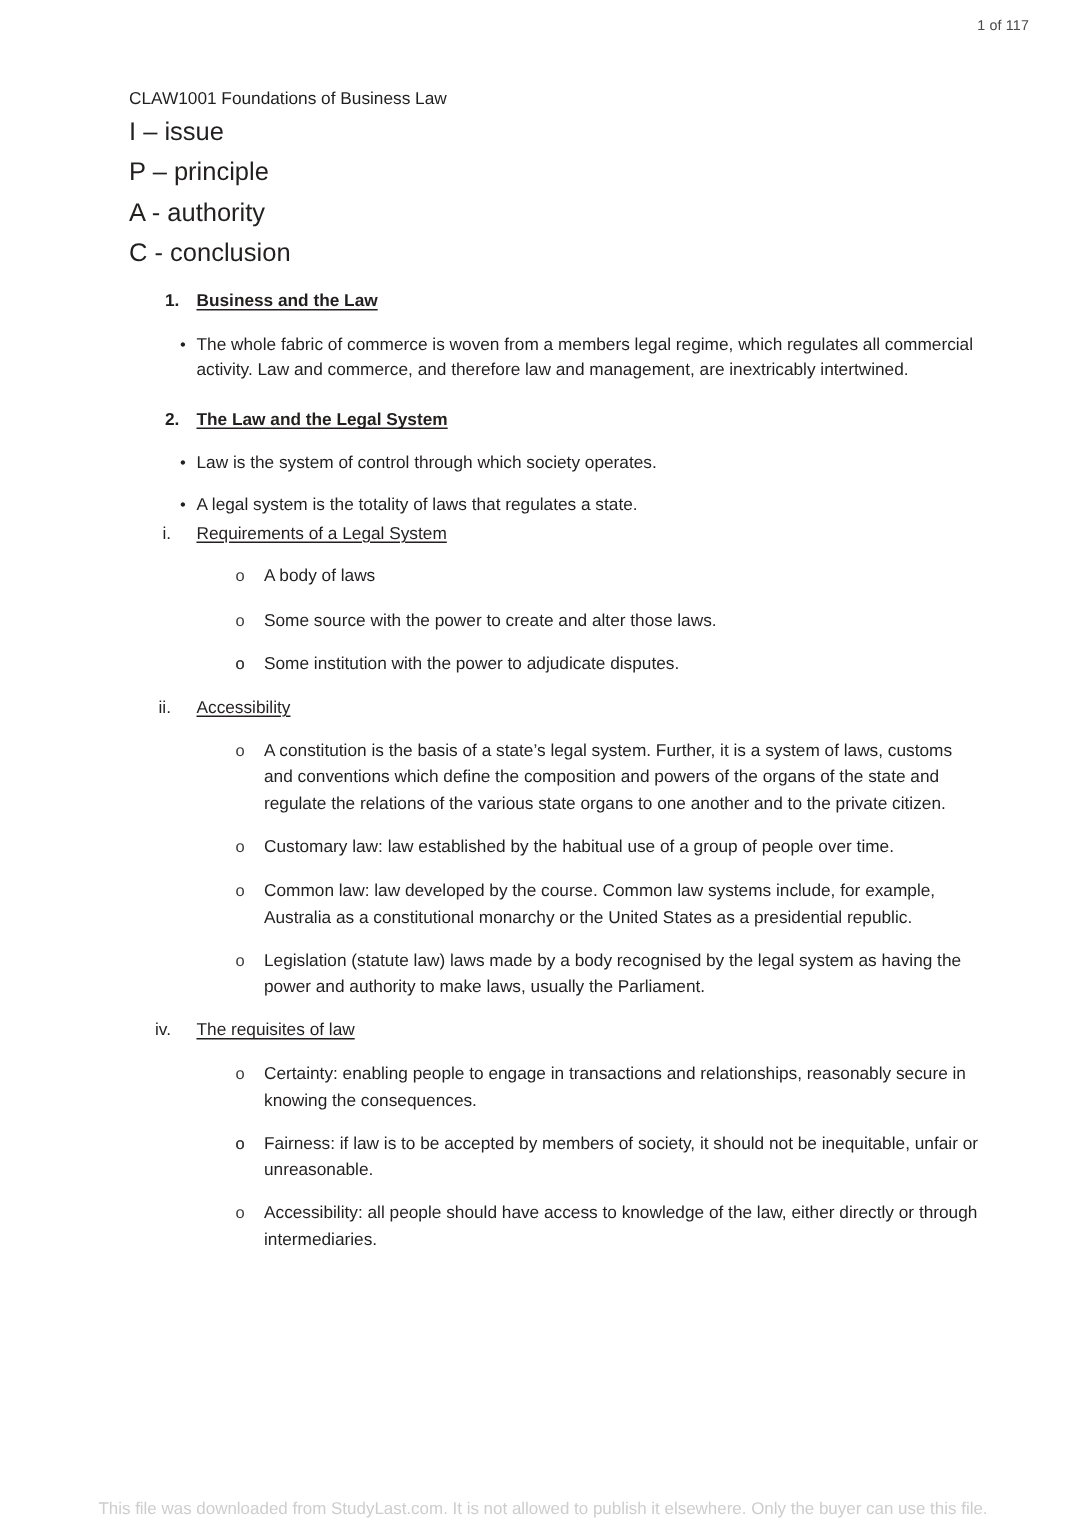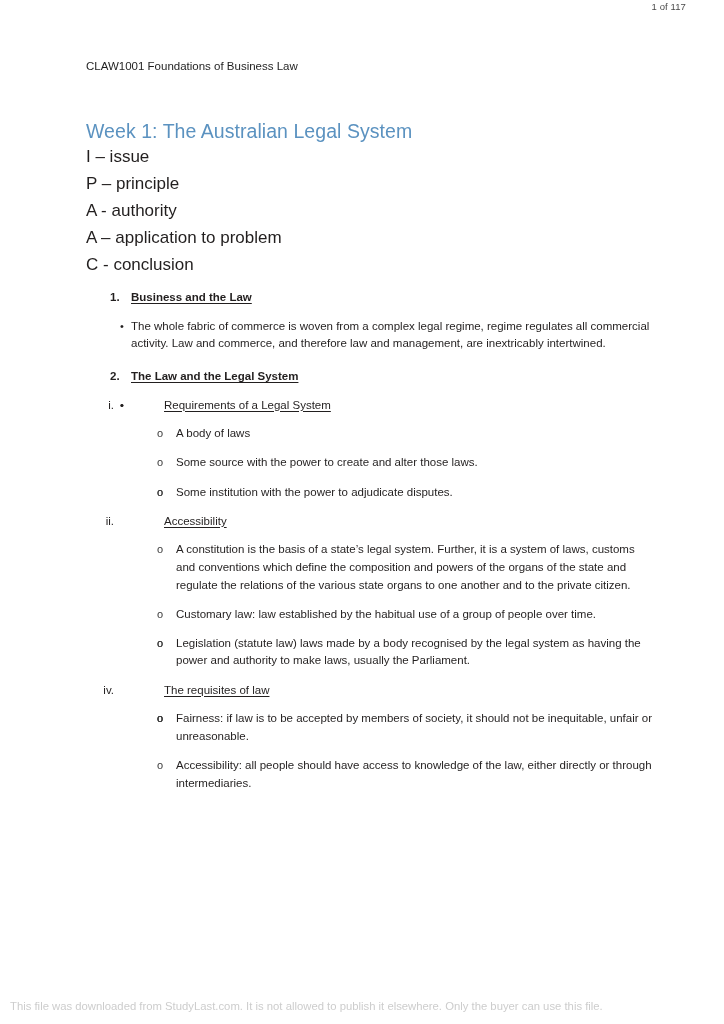--- a/index.html
+++ b/index.html
@@ -18,21 +18,21 @@
 
   .page {
     position: absolute;
     inset: 0;
     background: #ffffff;
   }
 
   
   .page-number {
     position: absolute;
-    top: 1px;
+    top: 12px;
     right: 38px;
     font-size: 9.5px;
     color: #4a4a4a;
     letter-spacing: 0.1px;
   }
 
   
   .content {
     position: absolute;
     left: 86px;
@@ -113,21 +113,20 @@
   .roman .rnum {
     position: absolute;
     left: 0;
     top: 0;
     width: 28px;
     text-align: right;
   }
   .roman .rlabel {
     text-decoration: underline;
     text-underline-offset: 1.5px;
-    margin-left: 33px;
   }
 
   
   .sub {
     position: relative;
     font-size: 11.5px;
     line-height: 17.6px;
     padding-left: 90px;
   }
   .sub .circ {
@@ -143,65 +142,66 @@
   .footer-note {
     position: absolute;
     left: 10px;
     right: 10px;
     bottom: 11px;
     font-size: 11.3px;
     line-height: 14px;
     color: #cdcdcd;
     white-space: nowrap;
     font-family: "Liberation Sans", sans-serif;
+    text-align: center;
   }
 </style>
 </head>
 <body>
 
 <div class="page">
 
   <div class="page-number">1 of 117</div>
 
   <div class="content">
 
     <p class="course-header">CLAW1001 Foundations of Business Law</p>
 
-    <h1 class="doc-title">Week 1: The Australian Legal System</h1>
 
     <div class="ipac-list">
       <p class="ipac-line">I – issue</p>
       <p class="ipac-line">P – principle</p>
       <p class="ipac-line">A - authority</p>
-      <p class="ipac-line">A – application to problem</p>
       <p class="ipac-line">C - conclusion</p>
     </div>
 
     <div class="section">
       <div class="section-head">
         <span class="marker">1.</span>
         <span class="label">Business and the Law</span>
       </div>
       <p class="bullet">
         <span class="dot">•</span>
-        <span>The whole fabric of commerce is woven from a complex legal regime, regime regulates all commercial activity. Law and commerce, and therefore law and management, are inextricably intertwined.</span>
+        <span>The whole fabric of commerce is woven from a members legal regime, which regulates all commercial activity. Law and commerce, and therefore law and management, are inextricably intertwined.</span>
       </p>
     </div>
 
     <div class="section">
       <div class="section-head">
         <span class="marker">2.</span>
         <span class="label">The Law and the Legal System</span>
       </div>
 
       <p class="bullet">
         <span class="dot">•</span>
+        <span>Law is the system of control through which society operates.</span>
       </p>
       <p class="bullet">
         <span class="dot">•</span>
+        <span>A legal system is the totality of laws that regulates a state.</span>
       </p>
 
       <div class="roman">
         <span class="rnum">i.</span>
         <span class="rlabel">Requirements of a Legal System</span>
       </div>
       <p class="sub">
         <span class="circ">o</span>
         <span>A body of laws</span>
       </p>
@@ -225,32 +225,34 @@
         <span class="circ">o</span>
         <span>A constitution is the basis of a state’s legal system. Further, it is a system of laws, customs and conventions which define the composition and powers of the organs of the state and regulate the relations of the various state organs to one another and to the private citizen.</span>
       </p>
 
       <p class="sub">
         <span class="circ">o</span>
         <span>Customary law: law established by the habitual use of a group of people over time.</span>
       </p>
       <p class="sub">
         <span class="circ">o</span>
+        <span>Common law: law developed by the course. Common law systems include, for example, Australia as a constitutional monarchy or the United States as a presidential republic.</span>
       </p>
       <p class="sub">
         <span class="circ">o</span>
         <span>Legislation (statute law) laws made by a body recognised by the legal system as having the power and authority to make laws, usually the Parliament.</span>
       </p>
 
       <div class="roman">
         <span class="rnum">iv.</span>
         <span class="rlabel">The requisites of law</span>
       </div>
       <p class="sub">
         <span class="circ">o</span>
+        <span>Certainty: enabling people to engage in transactions and relationships, reasonably secure in knowing the consequences.</span>
       </p>
       <p class="sub">
         <span class="circ">o</span>
       </p>
       <p class="sub">
         <span class="circ">o</span>
         <span>Fairness: if law is to be accepted by members of society, it should not be inequitable, unfair or unreasonable.</span>
       </p>
       <p class="sub">
         <span class="circ">o</span>

